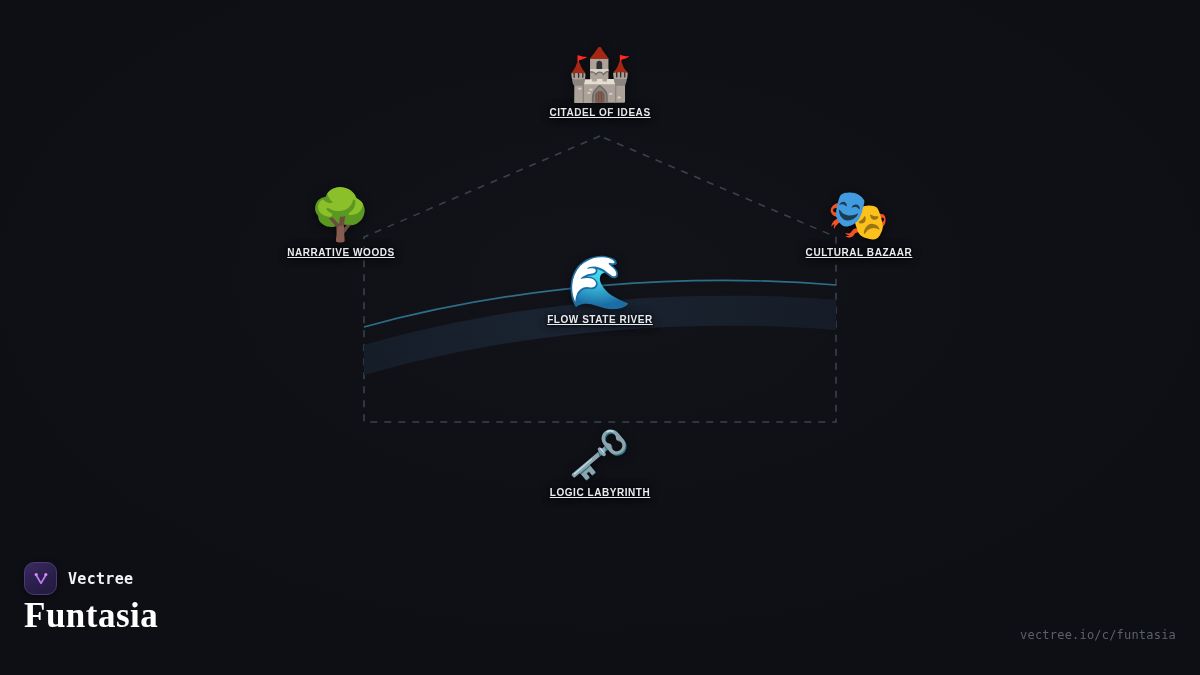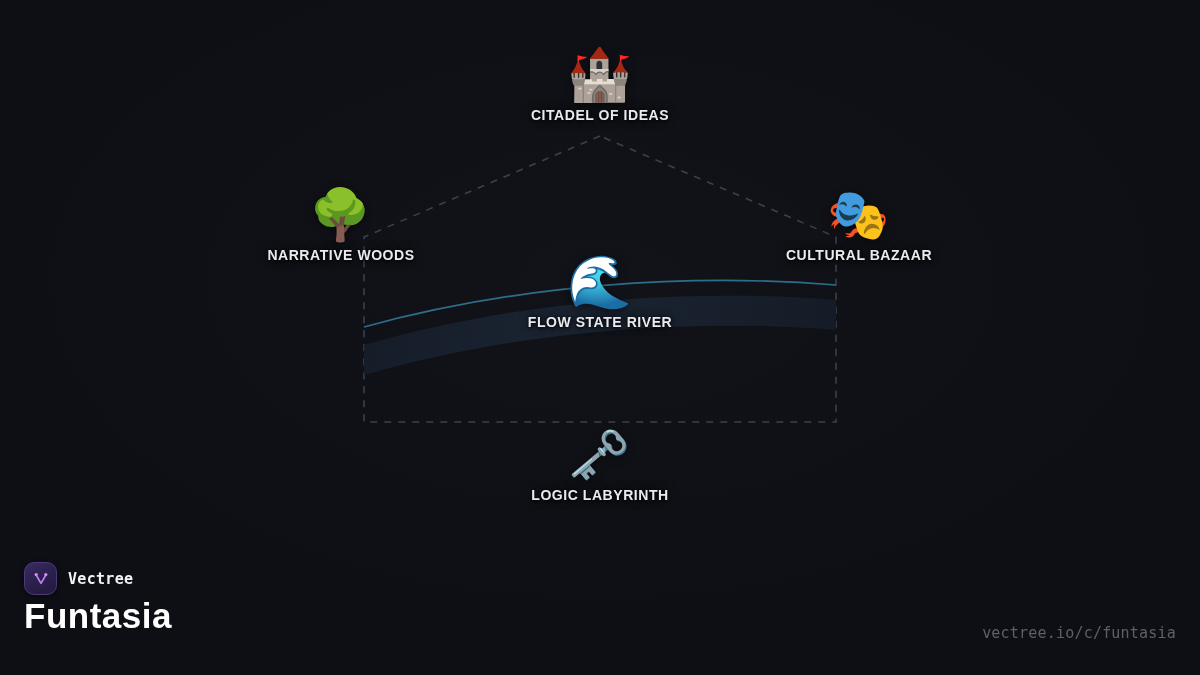--- a/index.html
+++ b/index.html
@@ -42,27 +42,28 @@
   }
   .node-emoji {
     font-family: "DejaVu Sans", sans-serif;
     line-height: 1;
     text-align: center;
     filter: drop-shadow(0 2px 4px rgba(0,0,0,0.55));
   }
   .node-label {
     margin-top: 7px;
     font-family: "Liberation Sans", sans-serif;
-    font-size: 14px;
+    font-size: 10px;
     font-weight: 700;
     letter-spacing: 0.55px;
     color: #e9ebef;
     text-transform: uppercase;
     white-space: nowrap;
     text-shadow: 0 1px 3px rgba(0,0,0,0.9), 0 0 10px rgba(0,0,0,0.8);
+    text-decoration: underline;
   }
 
   
   #node-citadel   { left: 600px; top: 48px; }
   #node-woods     { left: 341px; top: 190px; }
   #node-bazaar    { left: 859px; top: 190px; }
   #node-river     { left: 600px; top: 256px; }
   #node-labyrinth { left: 600px; top: 430px; }
 
   #node-citadel   .node-emoji { font-size: 52px; }
@@ -103,33 +104,33 @@
     font-family: "DejaVu Sans Mono", monospace;
     font-size: 15px;
     font-weight: 700;
     color: #f2f3f6;
     letter-spacing: 0.3px;
   }
   #page-title {
     position: absolute;
     left: 24px;
     top: 44px;
-    font-family: Liberation Sans, sans-serif;
+    font-family: Liberation Serif, serif;
     font-size: 35px;
     font-weight: 700;
     color: #ffffff;
     letter-spacing: 0.5px;
     line-height: 1.1;
   }
   #footer-url {
     position: absolute;
     right: 24px;
     bottom: 33px;
     font-family: "DejaVu Sans Mono", monospace;
-    font-size: 15px;
+    font-size: 12px;
     color: #5c6068;
     letter-spacing: 0.2px;
   }
 </style>
 </head>
 <body>
 
 <div id="stage">
 
   <svg id="canvas-svg" viewBox="0 0 1200 675" xmlns="http://www.w3.org/2000/svg">

